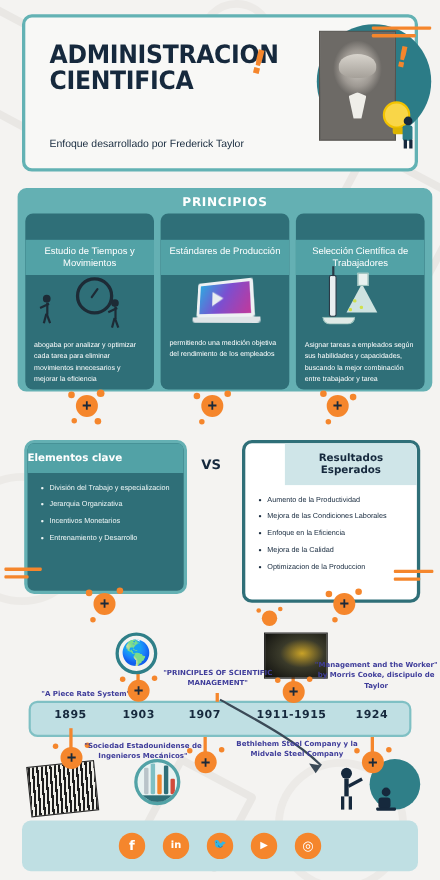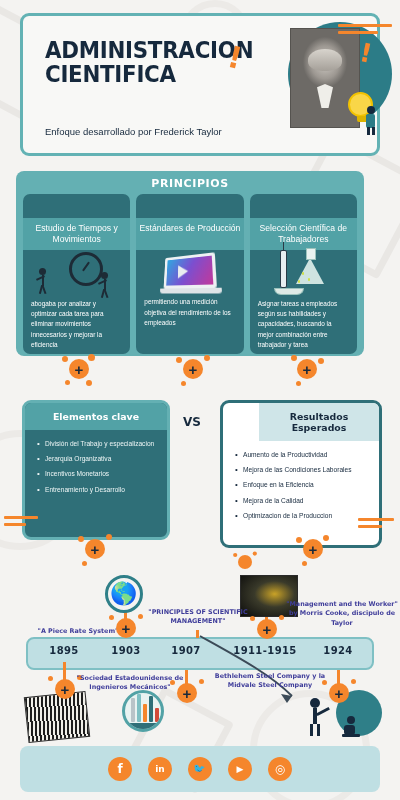--- a/index.html
+++ b/index.html
@@ -118,21 +118,21 @@
     color: #f5862c;
     font-family: "DejaVu Sans", sans-serif;
     z-index: 7;
   }
   .deco-bars { position:absolute; z-index:7; }
   .deco-bars span { display:block; height:3px; background:#f5862c; margin-bottom:4px; border-radius:1px; }
 
   
   .principios {
     position: absolute; left: 16px; top: 171px;
-    width: 348px; height: 185px;
+    width: 377px; height: 185px;
     background: #64b0b3;
     border-radius: 8px;
     z-index: 3;
   }
   .principios-title {
     text-align: center; color: #ffffff;
     font-size: 11px; font-weight: 700;
     letter-spacing: 0.6px;
     padding-top: 6px;
     font-family: "DejaVu Sans", sans-serif;
@@ -188,22 +188,22 @@
   .dish{position:absolute;left:24px;top:38px;width:30px;height:7px;border-radius:0 0 12px 12px;background:#dfeae6;border:1px solid #9dc3bd;}
   .dot{position:absolute;width:2.5px;height:2.5px;border-radius:50%;background:#cfe04a;}
 
   
   .vs-wrap { position: absolute; left: 0; top: 400px; width: 400px; height: 145px; z-index: 3; }
   .card-left {
     position:absolute; left:22px; top:0; width:148px; height:140px;
     background:#2f6f78; border:3px solid #64b0b3; border-radius:9px; overflow:hidden;
   }
   .card-left-head{
-    background:#52a2a6; color:#fff; text-align:center;
-    font-size:9.4px; font-weight:700; padding:8px 12px;
+    background:#52a2a6; color:#fff; 
+    font-size:9.4px; font-weight:700; padding:8px 0;
     font-family:"DejaVu Sans", sans-serif;
   }
   .card-right {
     position:absolute; right:18px; top:0; width:162px; height:148px;
     background:#ffffff; border:3px solid #2f6f78; border-radius:9px; overflow:hidden;
   }
   .card-right-head{
     background:#cfe5e8; color:#16293d; text-align:center;
     font-size:9.4px; font-weight:700; padding:8px 4px;
     font-family:"DejaVu Sans", sans-serif;

